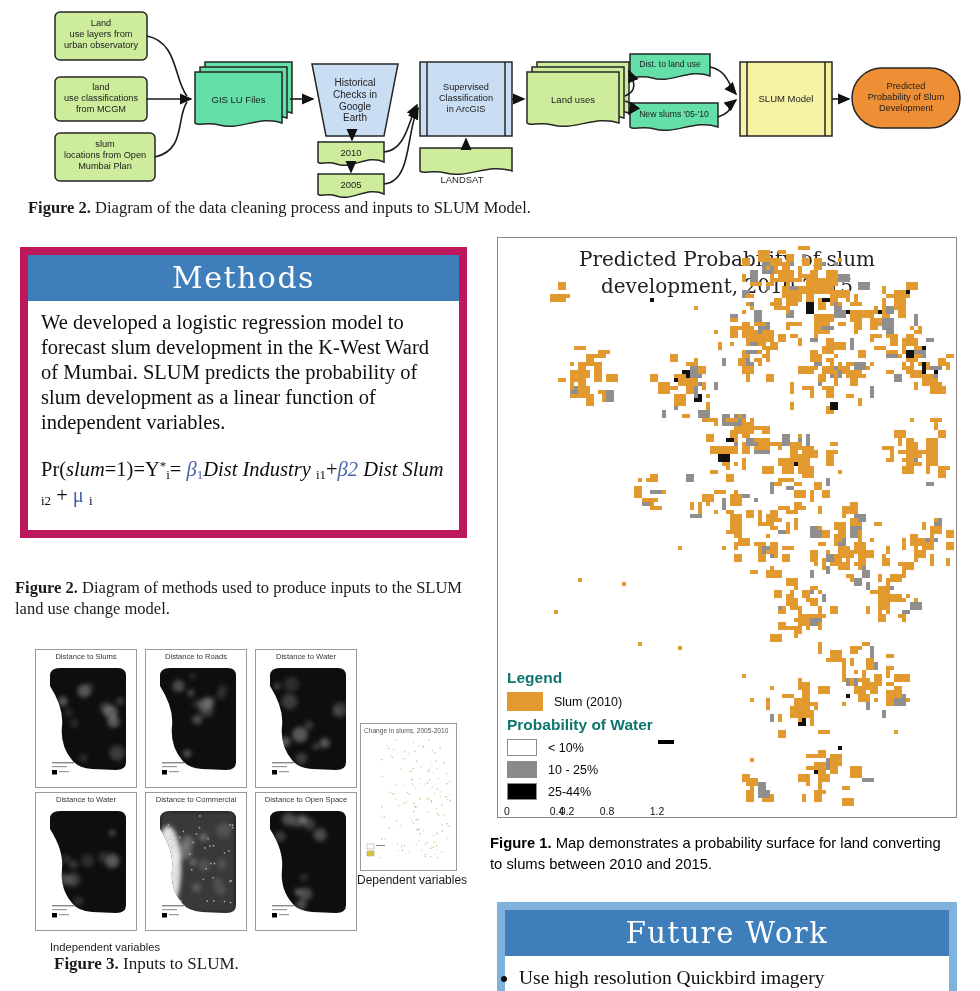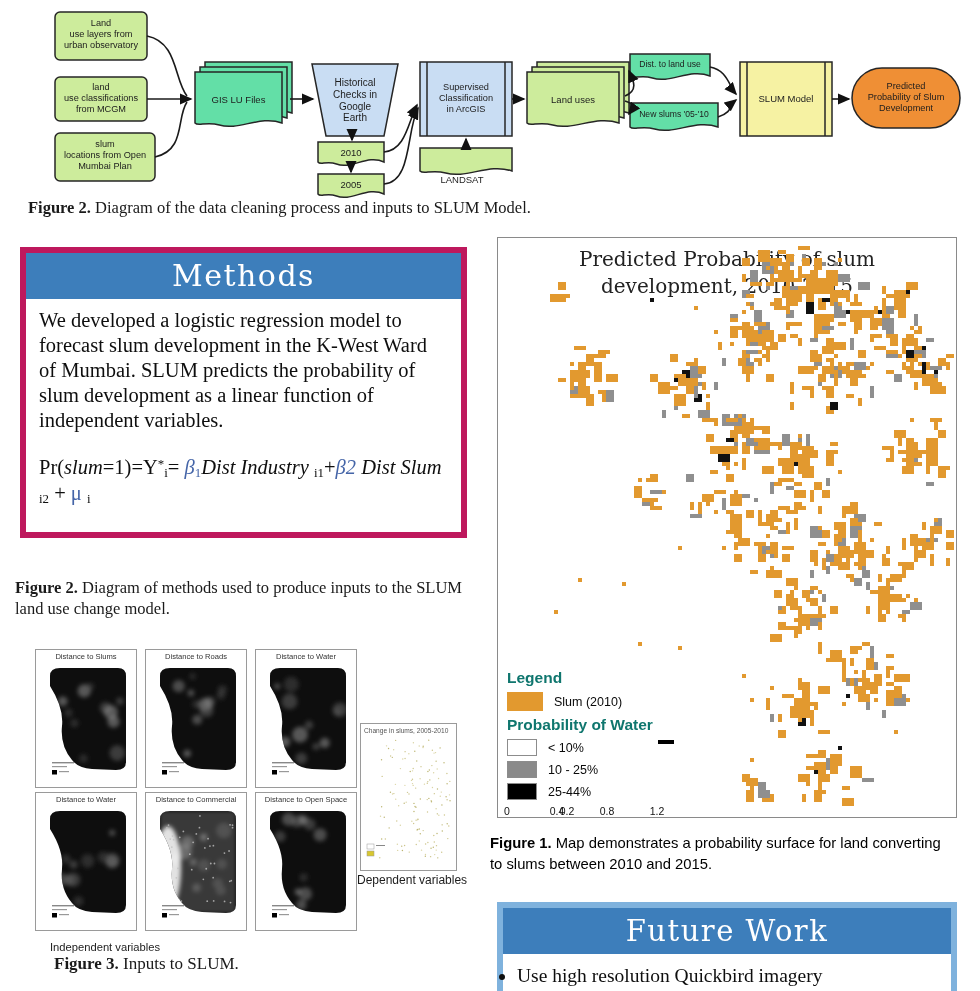--- a/index.html
+++ b/index.html
@@ -10,21 +10,21 @@
        line-height:1.3;color:#1a1a1a;}
   .cap b{font-weight:bold;}
   .cap-sans{position:absolute;margin:0;font-family:"Liberation Sans",sans-serif;font-size:14.8px;
        line-height:1.4;color:#000;}
   .cap-sans b{font-weight:bold;}
   
   #flowchart{position:absolute;left:0;top:0;width:980px;height:212px;}
   #flowchart svg{position:absolute;left:0;top:0;}
   .fc-label{position:absolute;text-align:center;white-space:pre-line;line-height:1.18;color:#1d1d1d;}
   
-  .panel{position:absolute;background:#fff;box-sizing:border-box;border:6px solid #be185d;}
+  .panel{position:absolute;background:#fff;box-sizing:border-box;border:8px solid #be185d;}
   .panel-header{background:#3D7EBB;color:#fff;text-align:center;
       font-family:"DejaVu Serif",serif;font-weight:400;letter-spacing:1.5px;}
   #methods{left:20px;top:247px;width:447px;height:291px;}
   #methods .panel-header{height:46px;line-height:46px;font-size:30px;}
   #methods .panel-body{padding:9px 13px 0 13px;font-family:"Liberation Serif",serif;
       font-size:20.5px;line-height:1.22;color:#0e0e0e;}
   #methods p{margin:0;}
   #formula{margin-top:22px !important;}
   .fi{font-style:italic;} .fb{color:#4565a8;}
   .fsub{vertical-align:-0.25em;font-size:0.63em;}

